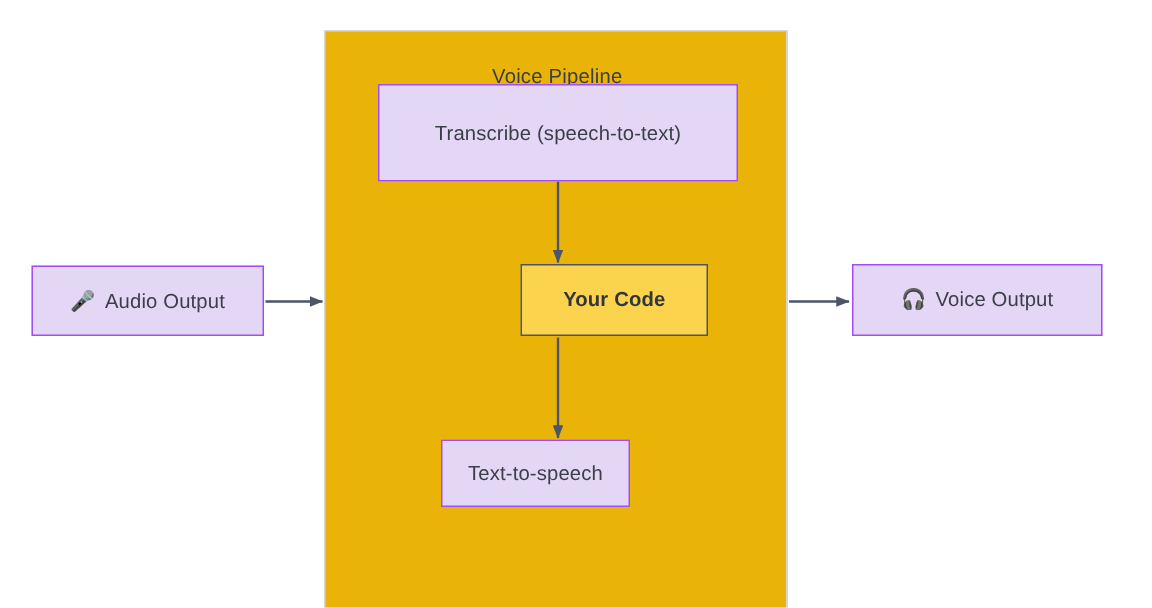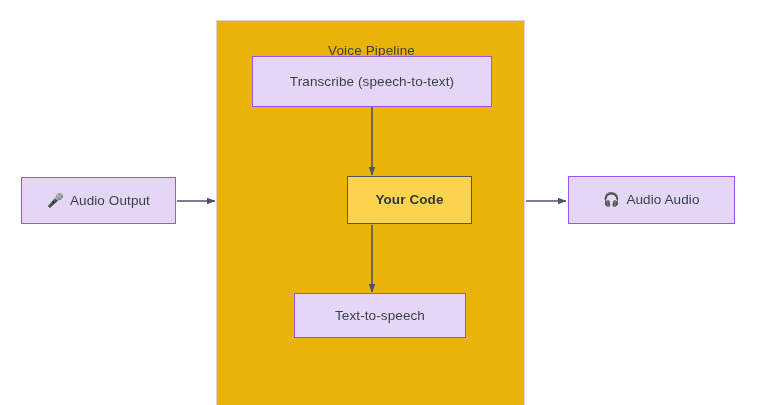--- a/index.html
+++ b/index.html
@@ -76,23 +76,23 @@
   }
   .node .emoji {
     font-size: 13.5px;
     margin-right: 6px;
     line-height: 1;
     display: inline-block;
   }
 
   
   #node-audio-input   { left: 21px;  top: 177px; width: 155px; height: 47px; }
-  #node-transcribe    { left: 252px; top: 56px;  width: 240px; height: 51px; justify-content: center; }
+  #node-transcribe    { left: 252px; top: 56px;  width: 240px; height: 65px; justify-content: center; }
   #node-your-code     { left: 310px; top: 176px; width: 125px; height: 48px; }
-  #node-tts           { left: 294px; top: 293px; width: 172px; height: 45px; }
+  #node-tts           { left: 294px; top: 293px; width: 126px; height: 45px; }
   #node-audio-output  { left: 568px; top: 176px; width: 167px; height: 48px; }
 </style>
 </head>
 <body>
 
 <div id="canvas">
 
   <div class="subgraph">
     <div class="subgraph-title">Voice Pipeline</div>
   </div>
@@ -125,16 +125,16 @@
   <div class="node amber" id="node-your-code">
     <span>Your Code</span>
   </div>
 
   <div class="node purple" id="node-tts">
     <span>Text-to-speech</span>
   </div>
 
   <div class="node purple" id="node-audio-output">
     <span class="emoji">🎧</span>
-    <span>Audio Audio</span>
+    <span>Voice Output</span>
   </div>
 
 </div>
 
 </body></html>

